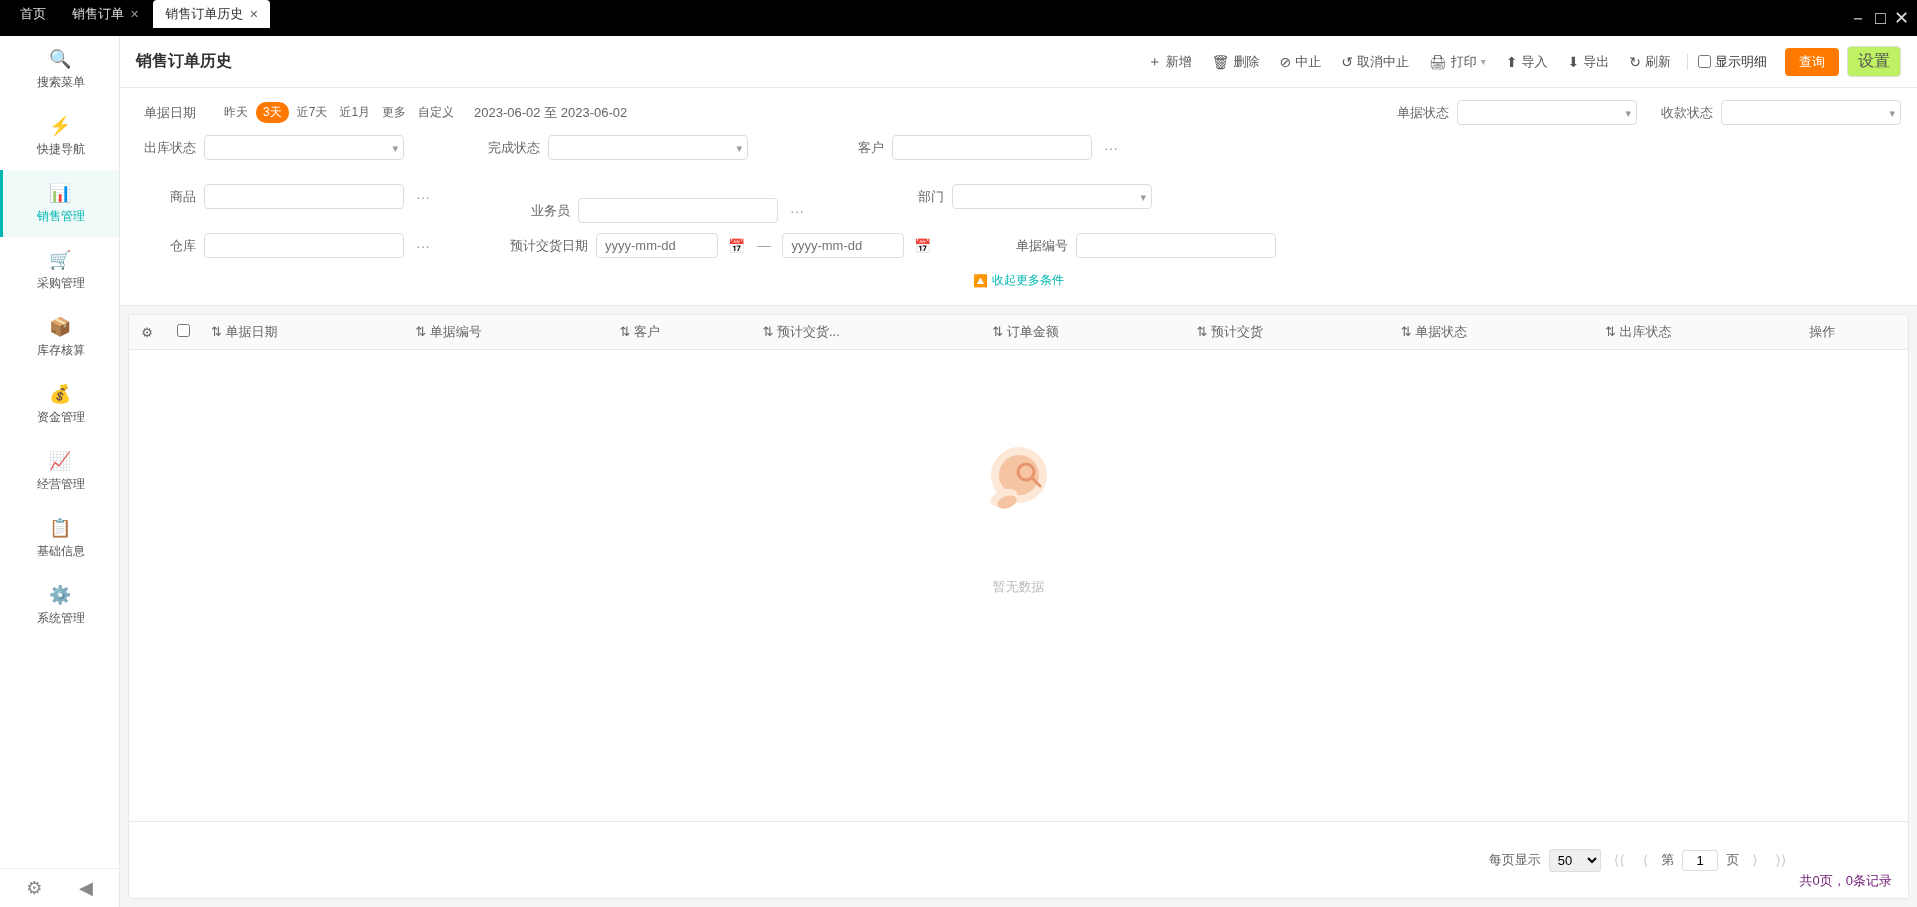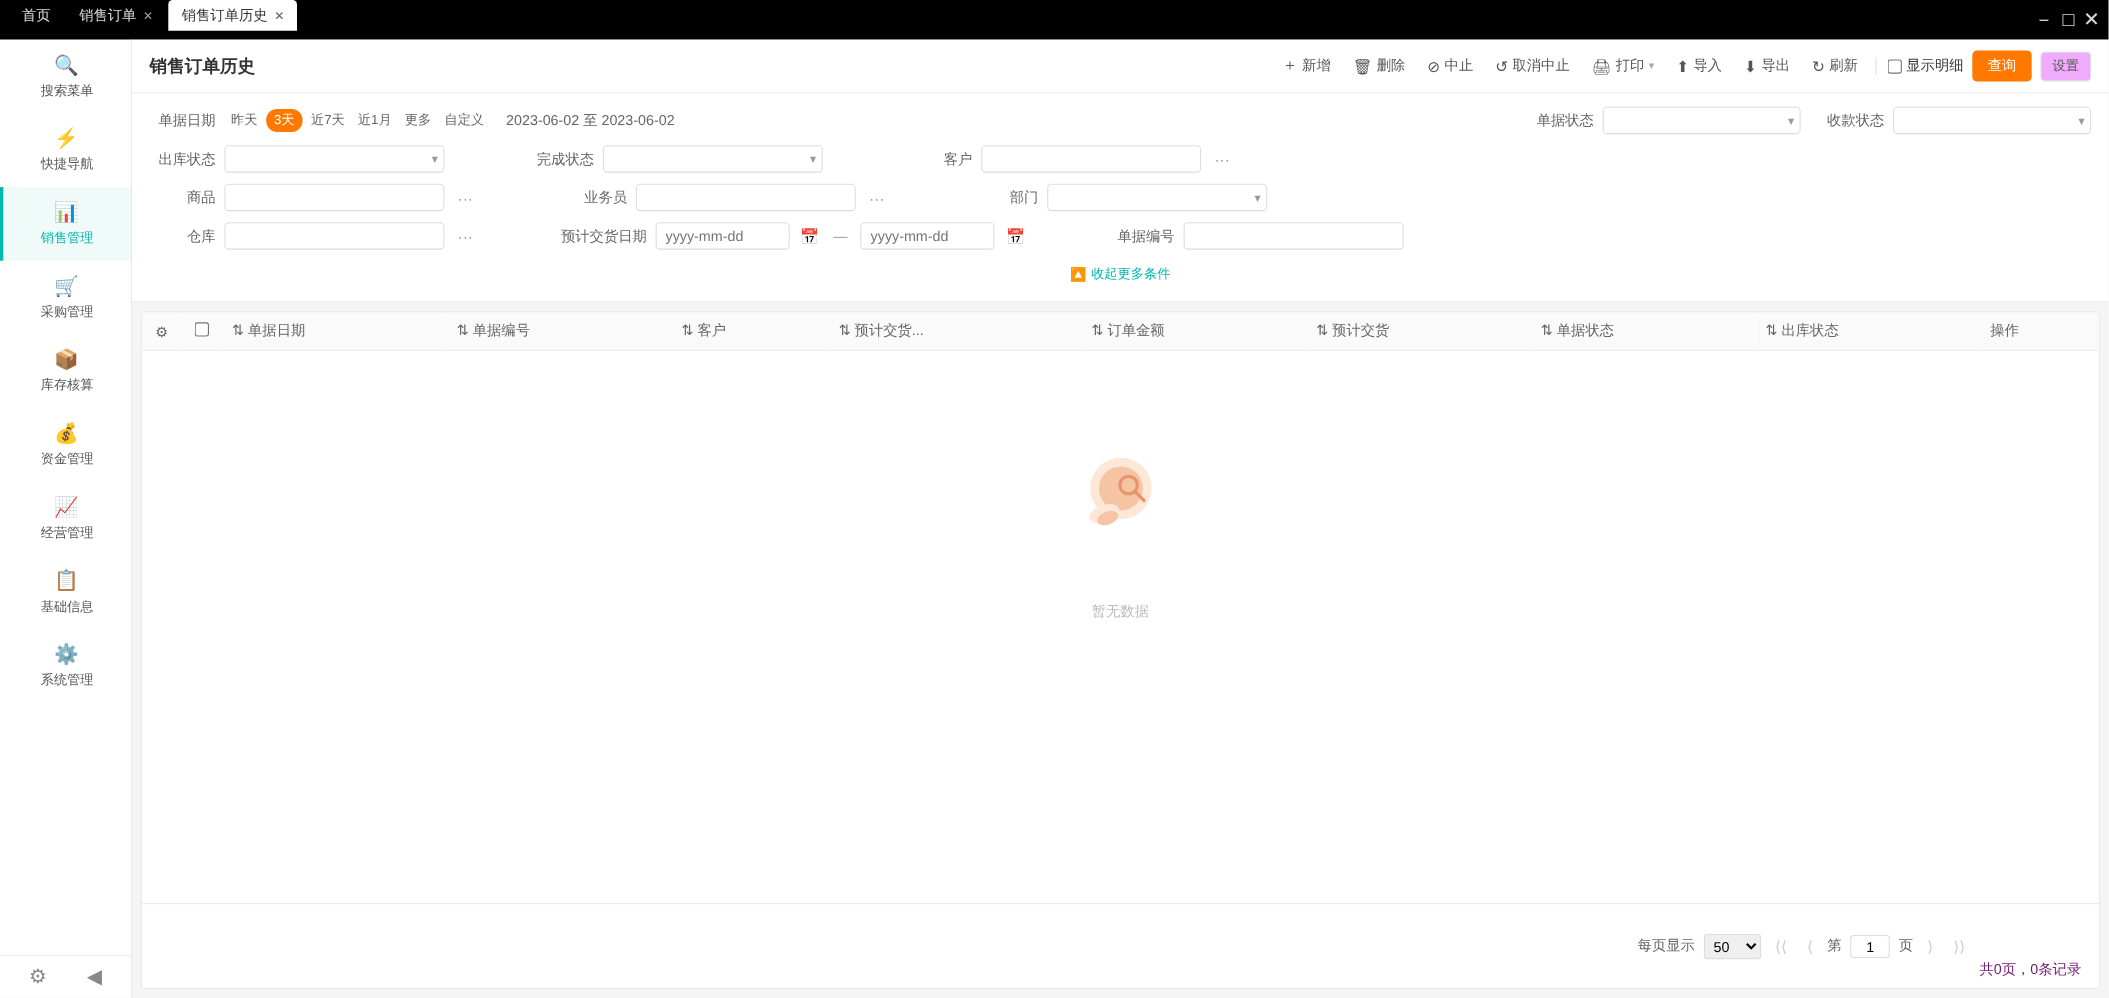--- a/index.html
+++ b/index.html
@@ -28,35 +28,35 @@
 
     
     .content { flex: 1; display: flex; flex-direction: column; overflow: hidden; background: #f5f5f5; }
 
     
     .page-header { background: #fff; padding: 10px 16px; display: flex; align-items: center; justify-content: space-between; border-bottom: 1px solid #e8e8e8; flex-shrink: 0; }
     .page-title { font-size: 16px; font-weight: bold; color: #333; }
     .toolbar { display: flex; align-items: center; gap: 8px; flex-wrap: wrap; }
     .toolbar-btn { display: flex; align-items: center; gap: 4px; background: none; border: none; cursor: pointer; color: #555; font-size: 13px; padding: 4px 6px; border-radius: 3px; }
     .toolbar-btn .icon { font-size: 14px; }
-    .btn-primary { background: #ff7900; color: #fff !important; border-radius: 4px; padding: 5px 14px !important; }
-    .btn-outline { border: 1px solid #ddd !important; background: #f0abfc; border-radius: 4px; padding: 4px 10px !important; font-size: 12px; }
+    .btn-primary { background: #ff7900; color: #fff !important; border-radius: 4px; padding: 5px 14px !important; margin-left: 10px; }
+    .btn-outline { border: 1px solid #ddd !important; background: #bef264; border-radius: 4px; padding: 4px 10px !important; font-size: 16px; }
     .divider-v { width: 1px; height: 16px; background: #e0e0e0; margin: 0 2px; }
 
     
     .filter-area { background: #fff; padding: 12px 16px; border-bottom: 1px solid #e8e8e8; flex-shrink: 0; }
     .filter-row { display: flex; align-items: center; gap: 16px; margin-bottom: 10px; flex-wrap: wrap; }
     .filter-row:last-child { margin-bottom: 0; }
     .filter-item { display: flex; align-items: center; gap: 8px; }
     .filter-label { color: #666; font-size: 13px; white-space: nowrap; min-width: 60px; text-align: right; }
     .filter-input { border: 1px solid #ddd; border-radius: 4px; padding: 4px 8px; font-size: 13px; color: #333; background: #fff; min-width: 120px; }
     .filter-select { border: 1px solid #ddd; border-radius: 4px; padding: 4px 8px; font-size: 13px; color: #333; background: #fff; min-width: 140px; appearance: none; -webkit-appearance: none; padding-right: 24px; }
     .select-wrapper { position: relative; display: inline-block; }
     .select-wrapper::after { content: '▾'; position: absolute; right: 6px; top: 50%; transform: translateY(-50%); color: #999; pointer-events: none; font-size: 11px; }
-    .date-btns { display: flex; align-items: center; gap: 4px; margin-left: 2px; }
+    .date-btns { display: flex; align-items: center; gap: 4px; margin-left: 16px; }
     .date-btn { font-size: 12px; color: #666; cursor: pointer; padding: 2px 4px; border-radius: 3px; }
     .date-btn.active { background: #ff7900; color: #fff; border-radius: 10px; padding: 2px 7px; }
     .date-display { font-size: 13px; color: #666; margin-left: 4px; }
     .dots-btn { color: #999; cursor: pointer; font-size: 14px; padding: 0 4px; }
     .collapse-row { display: flex; align-items: center; justify-content: center; padding: 4px 0; }
     .collapse-btn { color: #00b8b0; font-size: 12px; cursor: pointer; display: flex; align-items: center; gap: 4px; }
     .date-input { border: 1px solid #ddd; border-radius: 4px; padding: 4px 8px; font-size: 13px; color: #999; background: #fff; width: 122px; }
     .calendar-icon { color: #aaa; font-size: 14px; cursor: pointer; margin-left: 2px; }
 
     
@@ -260,21 +260,21 @@
           <span class="dots-btn">···</span>
         </div>
       </div>
 
       <div class="filter-row">
         <div class="filter-item">
           <span class="filter-label">商品</span>
           <input class="filter-input" style="width: 200px;">
           <span class="dots-btn">···</span>
         </div>
-        <div class="filter-item" style="margin-left:60px;">
+        <div class="filter-item" style="margin-left:60px;margin-top:28px;">
           <span class="filter-label">业务员</span>
           <input class="filter-input" style="width: 200px;">
           <span class="dots-btn">···</span>
         </div>
         <div class="filter-item" style="margin-left:60px;">
           <span class="filter-label">部门</span>
           <div class="select-wrapper">
             <select class="filter-select" style="width:200px;">
               <option></option>
             </select>

